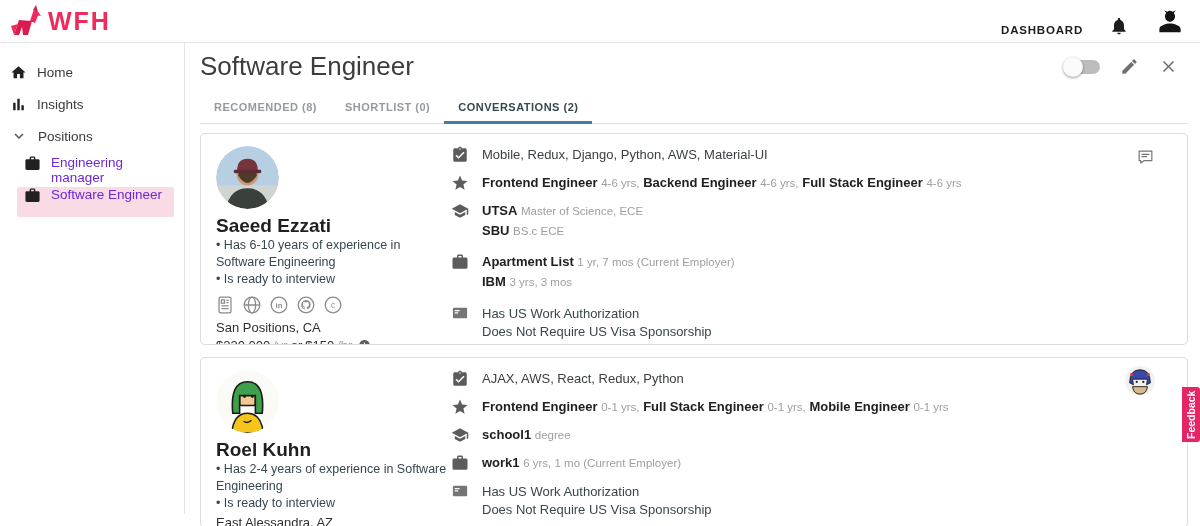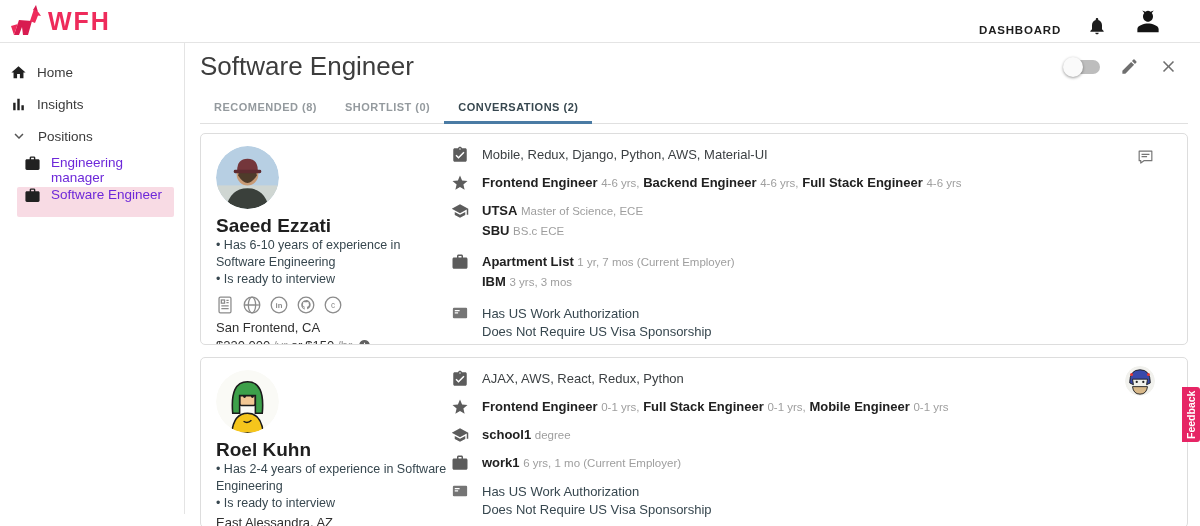--- a/index.html
+++ b/index.html
@@ -2,21 +2,21 @@
 <html><head>
 <meta charset="utf-8">
 <style>
   * { margin:0; padding:0; box-sizing:border-box; }
   html,body { width:1200px; height:526px; overflow:hidden; background:#fff;
     font-family:"Liberation Sans","DejaVu Sans",sans-serif; }
 
   
   .topbar { position:absolute; top:0; left:0; width:1200px; height:43px;
     background:#fff; border-bottom:1px solid #e4e4e4; display:flex;
-    align-items:center; justify-content:space-between; padding:0 37px 0 8px; z-index:5;}
+    align-items:center; justify-content:space-between; padding:0 15px 0 8px; z-index:5;}
   .logo-area { display:flex; align-items:center; gap:4px; cursor:pointer; }
   .logo-text { color:#ee2b5b; font-size:25px; font-weight:800; letter-spacing:2px; }
   .topbar-right { display:flex; align-items:flex-end; gap:26px; }
   .dash-label { font-size:11.5px; font-weight:700; letter-spacing:.8px; color:#1d1d1d; cursor:pointer;}
   .icon-btn { background:none; border:none; cursor:pointer; display:flex; align-items:center; }
 
   
   .sidebar { position:absolute; top:43px; left:0; width:185px; bottom:12px;
     border-right:1px solid #e4e4e4; background:#fff; padding-top:16px; }
   .side-item { display:flex; align-items:center; gap:10px; height:26px;
@@ -214,21 +214,21 @@
           </svg>
           <svg class="soc" viewBox="0 0 24 24">
             <circle cx="12" cy="12" r="8.5" fill="none" stroke="currentColor" stroke-width="1.4"></circle>
             <path fill="currentColor" d="M12 6.8c-2.9 0-5.2 2.3-5.2 5.2 0 2.3 1.5 4.2 3.5 4.9.3.1.4-.1.4-.3v-1.1c-1.4.3-1.7-.6-1.7-.6-.2-.6-.6-.8-.6-.8-.4-.3 0-.3 0-.3.5 0 .8.5.8.5.4.8 1.2.6 1.5.4 0-.3.2-.6.3-.7-1.2-.1-2.4-.6-2.4-2.6 0-.6.2-1 .5-1.4 0-.1-.2-.7.1-1.4 0 0 .4-.1 1.4.5.4-.1.9-.2 1.3-.2s.9.1 1.3.2c1-.6 1.4-.5 1.4-.5.3.7.1 1.3.1 1.4.3.4.5.8.5 1.4 0 2-1.2 2.5-2.4 2.6.2.2.4.5.4.9v1.4c0 .2.1.4.4.3 2-.7 3.5-2.6 3.5-4.9 0-2.9-2.3-5.2-5.2-5.2z"></path>
           </svg>
           <svg class="soc" viewBox="0 0 24 24">
             <circle cx="12" cy="12" r="8.5" fill="none" stroke="currentColor" stroke-width="1.4"></circle>
             <text x="12" y="15" text-anchor="middle" font-size="9" fill="currentColor">c</text>
           </svg>
         </div>
-        <div class="cand-loc">San Frontend, CA</div>
+        <div class="cand-loc">San Positions, CA</div>
         <div class="comp-line">
           <span>$230,000</span>
             <span class="comp-gray">/yr</span>
           <span>or</span>
           <span>$150</span>
             <span class="comp-gray">/hr</span>
           <svg class="info-dot" viewBox="0 0 24 24" fill="currentColor">
             <path d="M12 2C6.48 2 2 6.48 2 12s4.48 10 10 10 10-4.48 10-10S17.52 2 12 2zm1 15h-2v-6h2v6zm0-8h-2V7h2v2z"></path>
           </svg>
         </div>

